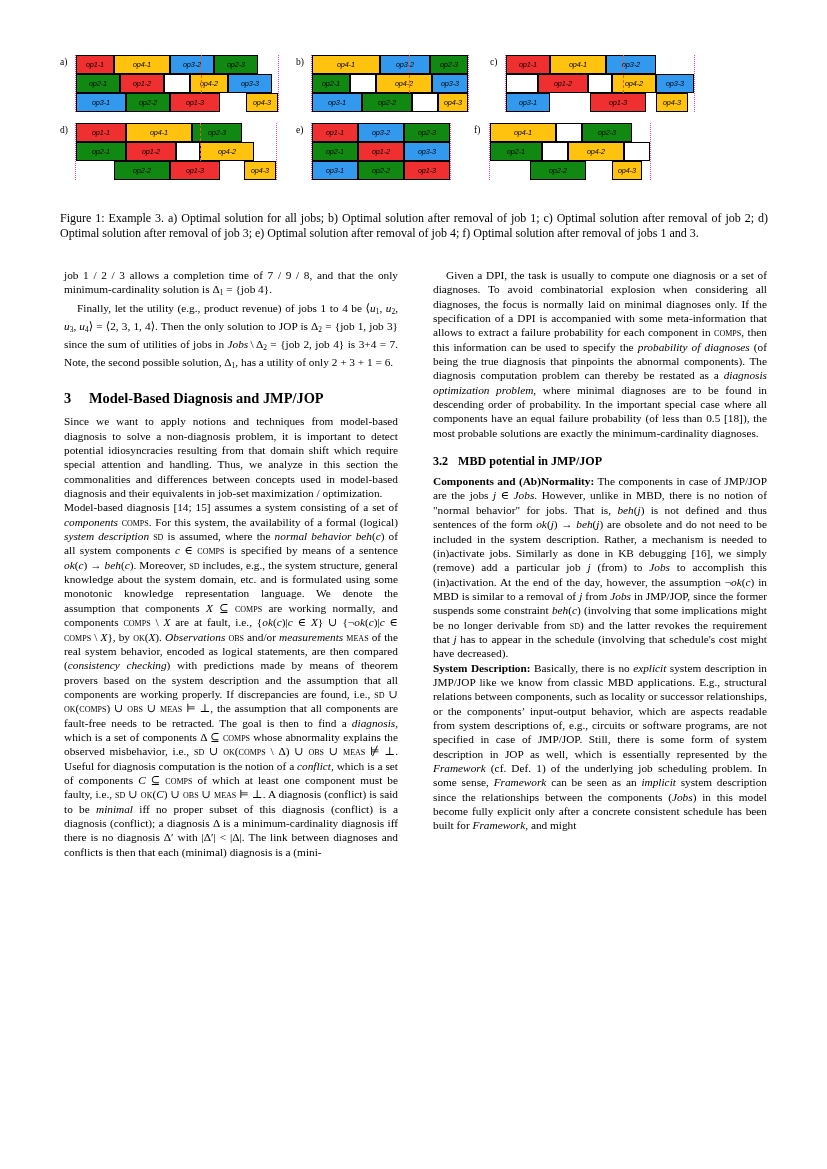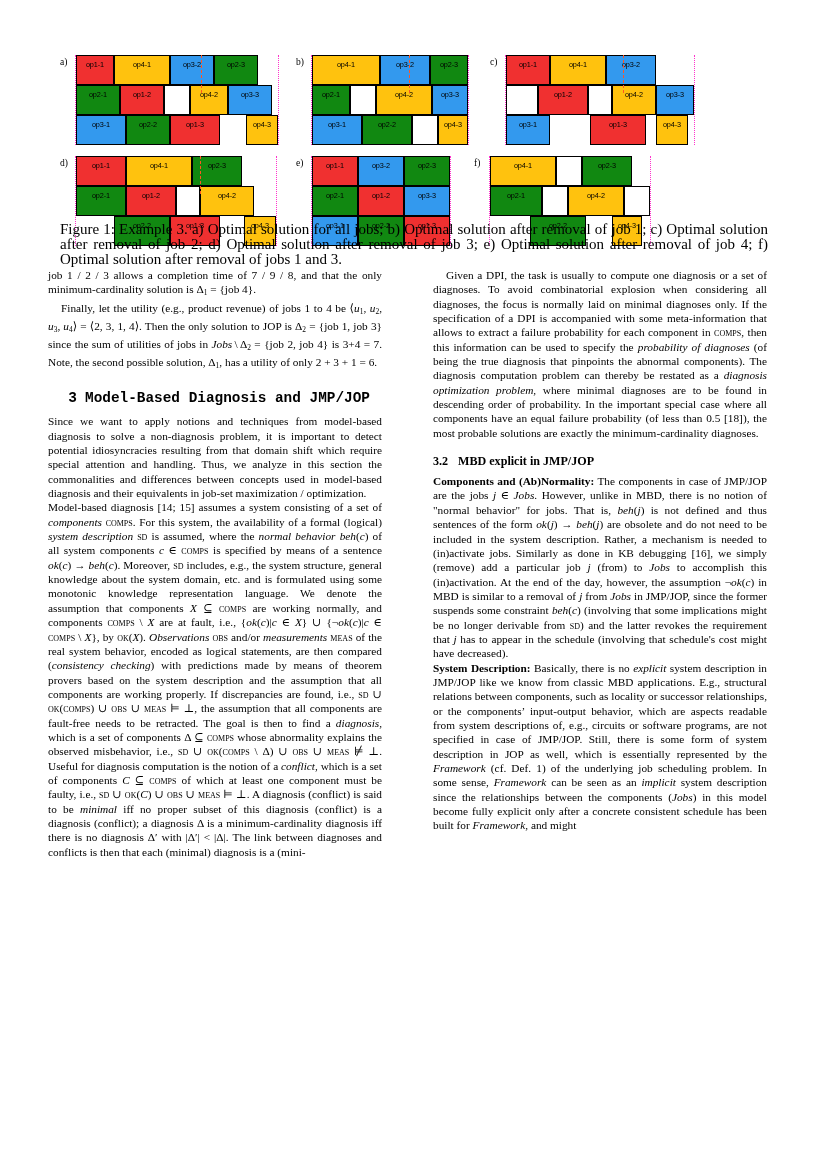--- a/index.html
+++ b/index.html
@@ -47,21 +47,22 @@
     padding-top: 3px;
     padding-right: 4px;
     width: 12px;
     flex: none;
   }
   .gantt {
     position: relative;
   }
   .gantt-row {
     display: flex;
-    height: 30px;
+    height: 19px;
+    font-style: italic;
   }
   .cell {
     box-sizing: border-box;
     border: 1px solid #000;
     font-family: "Liberation Sans", sans-serif;
     font-size: 7.3px;
     line-height: 17px;
     text-align: center;
     color: #000;
     overflow: hidden;
@@ -91,57 +92,56 @@
   .dash-mid {
     position: absolute;
     width: 0;
     border-left: 1.2px dashed #ff5522;
   }
 
   
   .caption {
     position: absolute;
     left: 60px;
-    top: 222px;
+    top: 211px;
     width: 708px;
     font-family: "Liberation Serif", serif;
-    font-size: 15px;
+    font-size: 12px;
     line-height: 15.2px;
     text-align: justify;
     text-justify: inter-word;
   }
 
   
   .col {
     position: absolute;
     top: 268px;
     width: 334px;
     font-size: 11.3px;
     line-height: 14.35px;
     text-align: justify;
     text-justify: inter-word;
     hyphens: manual;
   }
-  .col-left  { left: 48px; }
+  .col-left  { left: 64px; }
   .col-right { left: 433px; }
 
   p {
     margin: 0;
     text-indent: 13px;
   }
   p.noindent { text-indent: 0; }
 
   h2.sec {
     font-size: 14.4px;
     font-weight: bold;
     margin: 16px 0 7px 0;
     line-height: 18px;
-    text-align: center;
+    text-align: left;
     text-indent: 0;
-    font-family: Liberation Mono, monospace;
   }
   h2.sec .num { display: inline-block; width: 25px; }
 
   h3.subsec {
     font-size: 12.1px;
     font-weight: bold;
     margin: 14px 0 5px 0;
     line-height: 15px;
     text-align: left;
     text-indent: 0;
@@ -335,21 +335,21 @@
 
 
     <p class="noindent">Model-based diagnosis [14;&nbsp;15] assumes a system consisting of a set of <span class="it">components</span> <span class="sc">comps</span>. For this system, the availability of a formal (logical) <span class="it">system description</span> <span class="sc">sd</span> is assumed, where the <span class="it">normal behavior</span> <span class="mi">beh</span>(<span class="mi">c</span>) of all system components <span class="mi">c</span> ∈ <span class="sc">comps</span> is specified by means of a sentence <span class="mi">ok</span>(<span class="mi">c</span>) → <span class="mi">beh</span>(<span class="mi">c</span>). Moreover, <span class="sc">sd</span> includes, e.g., the system structure, general knowledge about the system domain, etc. and is formulated using some monotonic knowledge representation language. We denote the assumption that components <span class="mi">X</span> ⊆ <span class="sc">comps</span> are working normally, and components <span class="sc">comps</span> \ <span class="mi">X</span> are at fault, i.e., {<span class="mi">ok</span>(<span class="mi">c</span>)|<span class="mi">c</span> ∈ <span class="mi">X</span>} ∪ {¬<span class="mi">ok</span>(<span class="mi">c</span>)|<span class="mi">c</span> ∈ <span class="sc">comps</span> \ <span class="mi">X</span>}, by <span class="sc">ok</span>(<span class="mi">X</span>). <span class="it">Observations</span> <span class="sc">obs</span> and/or <span class="it">measurements</span> <span class="sc">meas</span> of the real system behavior, encoded as logical statements, are then compared (<span class="it">consistency checking</span>) with predictions made by means of theorem provers based on the system description and the assumption that all components are working properly. If discrepancies are found, i.e., <span class="sc">sd</span> ∪ <span class="sc">ok</span>(<span class="sc">comps</span>) ∪ <span class="sc">obs</span> ∪ <span class="sc">meas</span> ⊨ ⊥, the assumption that all components are fault-free needs to be retracted. The goal is then to find a <span class="it">diagnosis</span>, which is a set of components Δ ⊆ <span class="sc">comps</span> whose abnormality explains the observed misbehavior, i.e., <span class="sc">sd</span> ∪ <span class="sc">ok</span>(<span class="sc">comps</span> \ Δ) ∪ <span class="sc">obs</span> ∪ <span class="sc">meas</span> ⊭ ⊥. Useful for diagnosis computation is the notion of a <span class="it">conflict</span>, which is a set of components <span class="mi">C</span> ⊆ <span class="sc">comps</span> of which at least one component must be faulty, i.e., <span class="sc">sd</span> ∪ <span class="sc">ok</span>(<span class="mi">C</span>) ∪ <span class="sc">obs</span> ∪ <span class="sc">meas</span> ⊨ ⊥. A diagnosis (conflict) is said to be <span class="it">minimal</span> iff no proper subset of this diagnosis (conflict) is a diagnosis (conflict); a diagnosis Δ is a minimum-cardinality diagnosis iff there is no diagnosis Δ′ with |Δ′| &lt; |Δ|. The link between diagnoses and conflicts is then that each (minimal) diagnosis is a (mini-</p>
   </div>
 
   <div class="col col-right">
 
 
     <p>Given a DPI, the task is usually to compute one diagnosis or a set of diagnoses. To avoid combinatorial explosion when considering all diagnoses, the focus is normally laid on minimal diagnoses only. If the specification of a DPI is accompanied with some meta-information that allows to extract a failure probability for each component in <span class="sc">comps</span>, then this information can be used to specify the <span class="it">probability of diagnoses</span> (of being the true diagnosis that pinpoints the abnormal components). The diagnosis computation problem can thereby be restated as a <span class="it">diagnosis optimization problem</span>, where minimal diagnoses are to be found in descending order of probability. In the important special case where all components have an equal failure probability (of less than 0.5 [18]), the most probable solutions are exactly the minimum-cardinality diagnoses.</p>
 
-    <h3 class="subsec"><span class="num">3.2</span><span>MBD explicit in JMP/JOP</span></h3>
+    <h3 class="subsec"><span class="num">3.2</span><span>MBD potential in JMP/JOP</span></h3>
 
 
     <p class="noindent"><span class="runin">Components and (Ab)Normality:</span> The components in case of JMP/JOP are the jobs <span class="mi">j</span> ∈ <span class="it">Jobs</span>. However, unlike in MBD, there is no notion of "normal behavior" for jobs. That is, <span class="mi">beh</span>(<span class="mi">j</span>) is not defined and thus sentences of the form <span class="mi">ok</span>(<span class="mi">j</span>) → <span class="mi">beh</span>(<span class="mi">j</span>) are obsolete and do not need to be included in the system description. Rather, a mechanism is needed to (in)activate jobs. Similarly as done in KB debugging [16], we simply (remove) add a particular job <span class="mi">j</span> (from) to <span class="it">Jobs</span> to accomplish this (in)activation. At the end of the day, however, the assumption ¬<span class="mi">ok</span>(<span class="mi">c</span>) in MBD is similar to a removal of <span class="mi">j</span> from <span class="it">Jobs</span> in JMP/JOP, since the former suspends some constraint <span class="mi">beh</span>(<span class="mi">c</span>) (involving that some implications might be no longer derivable from <span class="sc">sd</span>) and the latter revokes the requirement that <span class="mi">j</span> has to appear in the schedule (involving that schedule's cost might have decreased).</p>
 
     <p class="noindent"><span class="runin">System Description:</span> Basically, there is no <span class="it">explicit</span> system description in JMP/JOP like we know from classic MBD applications. E.g., structural relations between components, such as locality or successor relationships, or the components’ input-output behavior, which are aspects readable from system descriptions of, e.g., circuits or software programs, are not specified in case of JMP/JOP. Still, there is some form of system description in JOP as well, which is essentially represented by the <span class="it">Framework</span> (cf. Def. 1) of the underlying job scheduling problem. In some sense, <span class="it">Framework</span> can be seen as an <span class="it">implicit</span> system description since the relationships between the components (<span class="it">Jobs</span>) in this model become fully explicit only after a concrete consistent schedule has been built for <span class="it">Framework</span>, and might</p>
   </div>
 
 </div>
 
 </body></html>

